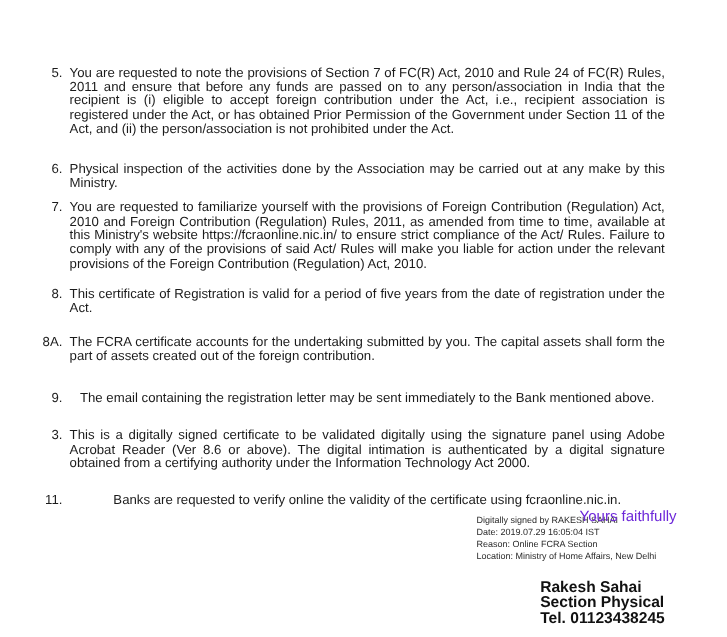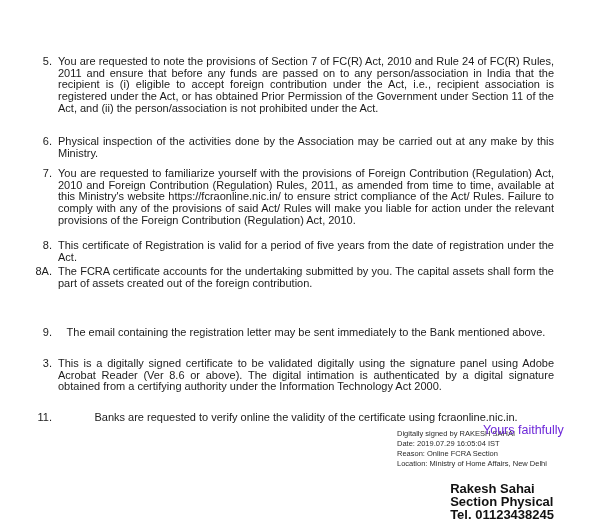--- a/index.html
+++ b/index.html
@@ -89,21 +89,21 @@
   <div class="letter-item" style="top:168px">
     <span class="item-num">7.</span>
     <span class="item-text">You are requested to familiarize yourself with the provisions of Foreign Contribution (Regulation) Act, 2010 and Foreign Contribution (Regulation) Rules, 2011, as amended from time to time, available at this Ministry's website https://fcraonline.nic.in/ to ensure strict compliance of the Act/ Rules. Failure to comply with any of the provisions of said Act/ Rules will make you liable for action under the relevant provisions of the Foreign Contribution (Regulation) Act, 2010.</span>
   </div>
 
   <div class="letter-item" style="top:240px">
     <span class="item-num">8.</span>
     <span class="item-text">This certificate of Registration is valid for a period of five years from the date of registration under the Act.</span>
   </div>
 
-  <div class="letter-item" style="top:266px">
+  <div class="letter-item" style="top:280px">
     <span class="item-num">8A.</span>
     <span class="item-text">The FCRA certificate accounts for the undertaking submitted by you. The capital assets shall form the part of assets created out of the foreign contribution.</span>
   </div>
 
   <div class="letter-item single-line" style="top:327px">
     <span class="item-num">9.</span>
     <span class="item-text">The email containing the registration letter may be sent immediately to the Bank mentioned above.</span>
   </div>
 
   <div class="letter-item" style="top:358px">

